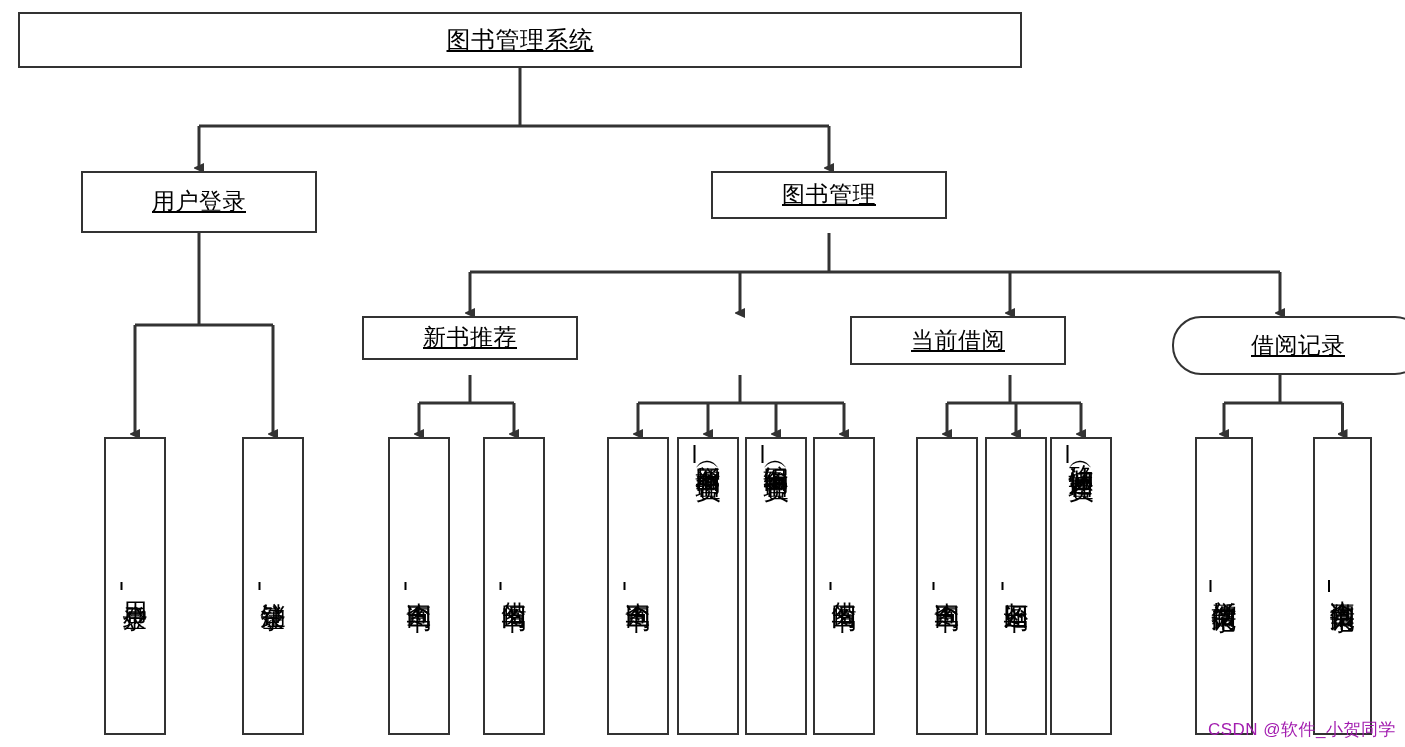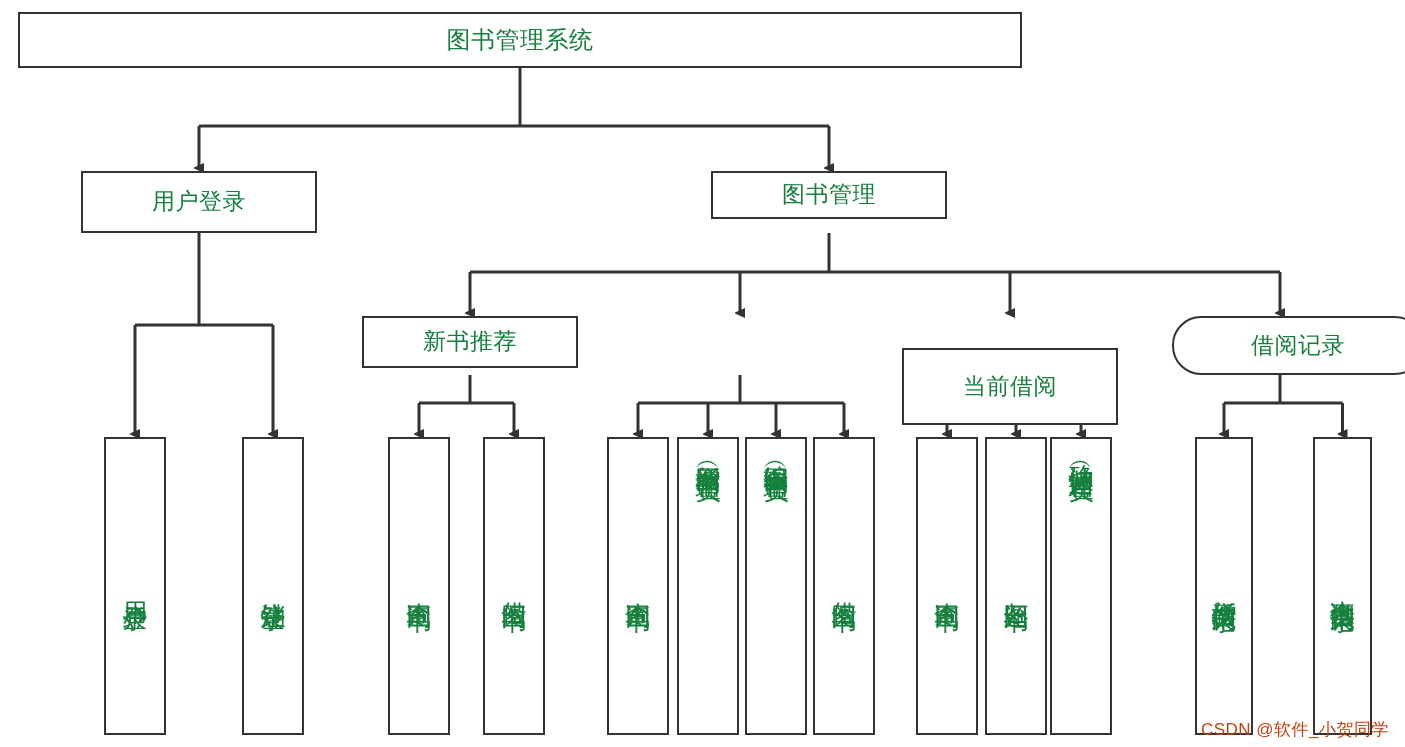--- a/index.html
+++ b/index.html
@@ -26,21 +26,22 @@
     pointer-events: none;
   }
   .node {
     position: absolute;
     box-sizing: border-box;
     border: 2px solid #333333;
     background: #ffffff;
     display: flex;
     align-items: center;
     justify-content: center;
-    color: #15803d;
+    color: #000000;
+    text-decoration: underline;
   }
   .node .label {
     display: block;
     text-align: center;
     line-height: 1.12;
     white-space: pre;
   }
   
   .node.horiz .label {
     font-size: 23px;
@@ -61,24 +62,24 @@
     font-size: 25px;
     line-height: 1;
     letter-spacing: 2px;
   }
   .node.vert.centered {
     align-items: center;
     padding-top: 0;
   }
   #watermark {
     position: absolute;
-    right: 16px;
+    right: 9px;
     bottom: 6px;
     font-size: 17px;
-    color: #c2410c;
+    color: #a21caf;
     letter-spacing: 0.5px;
     white-space: nowrap;
   }
 </style>
 </head>
 <body>
 
 <div id="canvas">
 
   <svg id="edges" viewBox="0 0 1405 747">
@@ -129,26 +130,26 @@
   </div>
 
   <div class="node horiz" style="left: 81px; top: 171px; width: 236px; height: 62px;">
     <span class="label">用户登录</span>
   </div>
 
   <div class="node horiz" style="left: 711px; top: 171px; width: 236px; height: 48px;">
     <span class="label">图书管理</span>
   </div>
 
-  <div class="node horiz" style="left: 362px; top: 316px; width: 216px; height: 52px; align-items: center;">
+  <div class="node horiz" style="left: 362px; top: 316px; width: 216px; height: 44px; align-items: center;">
     <span class="label">新书推荐</span>
   </div>
 
 
-  <div class="node horiz" style="left: 902px; top: 316px; width: 216px; height: 77px; margin-top: 32px;">
+  <div class="node horiz" style="left: 850px; top: 316px; width: 216px; height: 49px;">
     <span class="label">当前借阅</span>
   </div>
 
   <div class="node horiz" style="left: 1172px; top: 316px; width: 252px; height: 59px; border-radius: 29px;">
     <span class="label">借阅记录</span>
   </div>
 
   <div class="node vert centered" style="left: 104px; top: 437px; width: 62px; height: 298px;">
     <span class="label">用户登录</span>
   </div>

